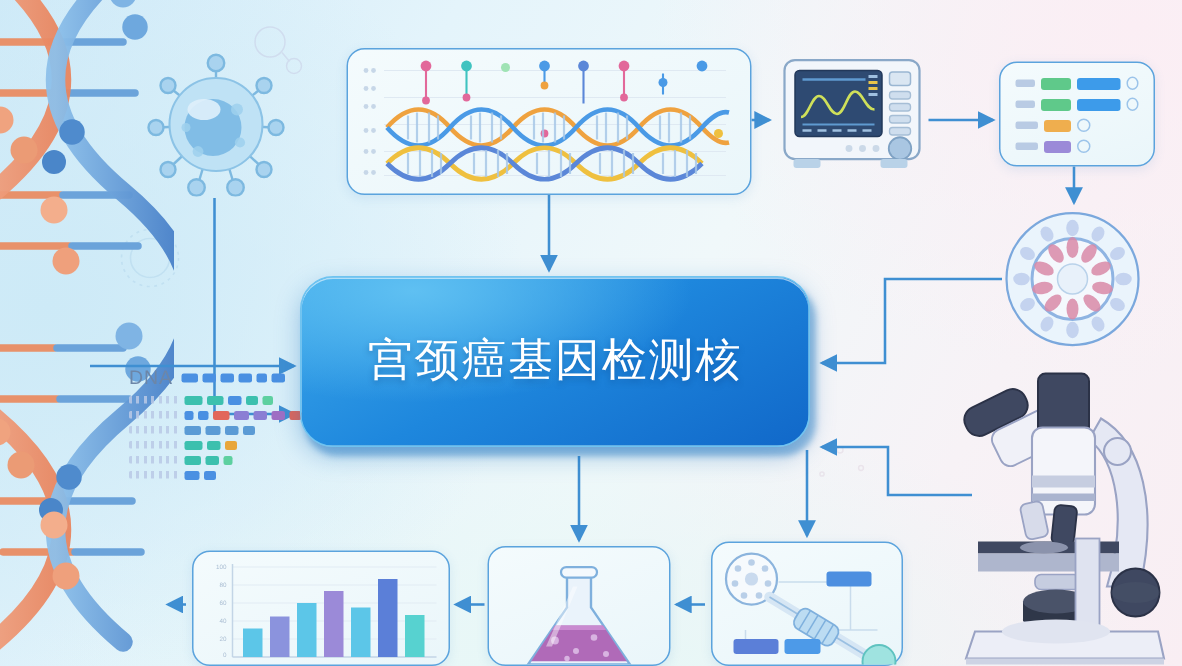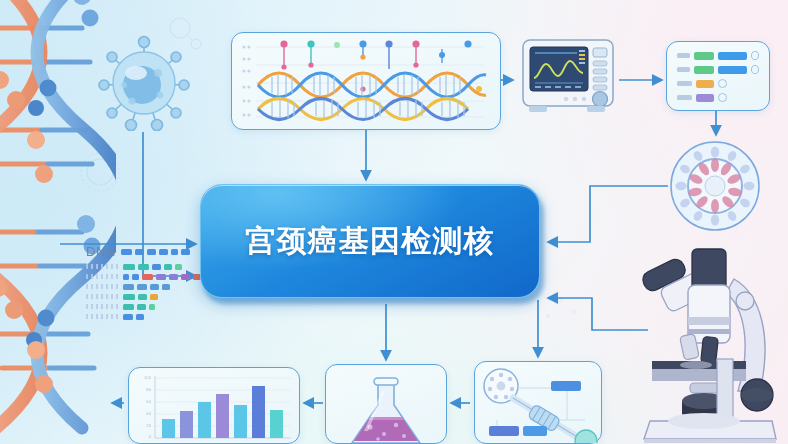--- a/index.html
+++ b/index.html
@@ -36,21 +36,21 @@
     position:absolute;left:0;top:0;width:338px;height:112px;
     border-radius:22px;
     background:
       radial-gradient(ellipse 300px 120px at 22% 8%, #5fc0f2 0%, rgba(95,192,242,0) 62%),
       linear-gradient(152deg,#3ba7ea 0%,#1e87dd 48%,#1168c9 100%);
     border:1px solid #6fc3f0;
     box-shadow:inset 0 1px 0 rgba(255,255,255,.55),0 6px 16px rgba(24,108,190,.35);
     display:flex;align-items:center;justify-content:center;
   }
   .title-text{
-    color:#ffffff;font-weight:bold;font-size:30px;line-height:1.32;
+    color:#ffffff;font-weight:normal;font-size:30px;line-height:1.32;
     letter-spacing:1.2px;text-align:left;
     text-shadow:0 2px 4px rgba(10,70,140,.45);
     font-family:"DejaVu Sans","Liberation Sans",sans-serif;
   }
   .title-text span{display:block;}
   
   #dna-card{left:231px;top:32px;width:270px;height:98px;}
   
   #monitor-node{left:519px;top:36px;width:98px;height:86px;}
   

